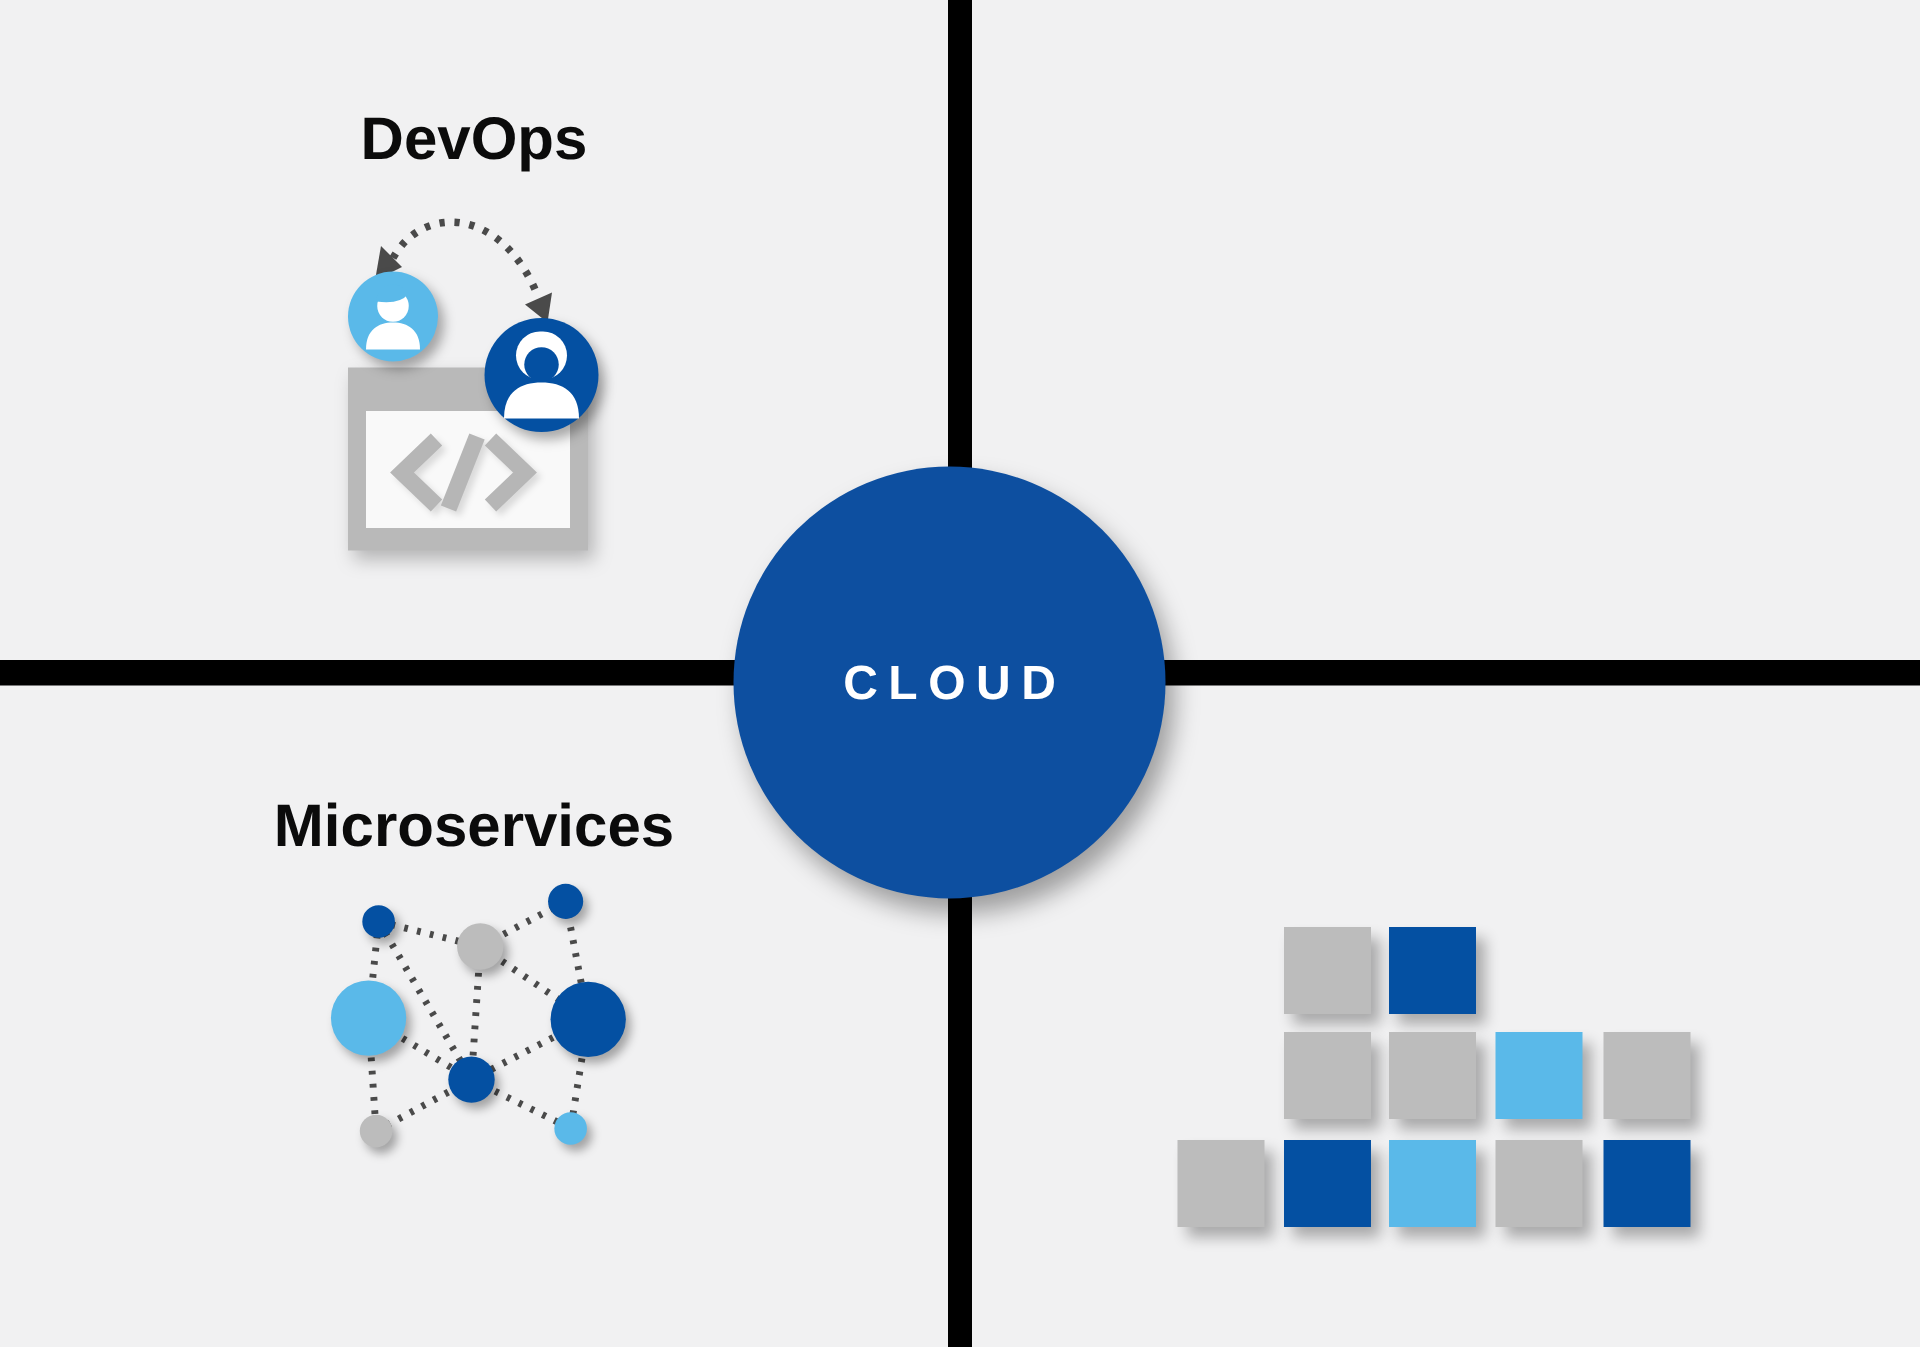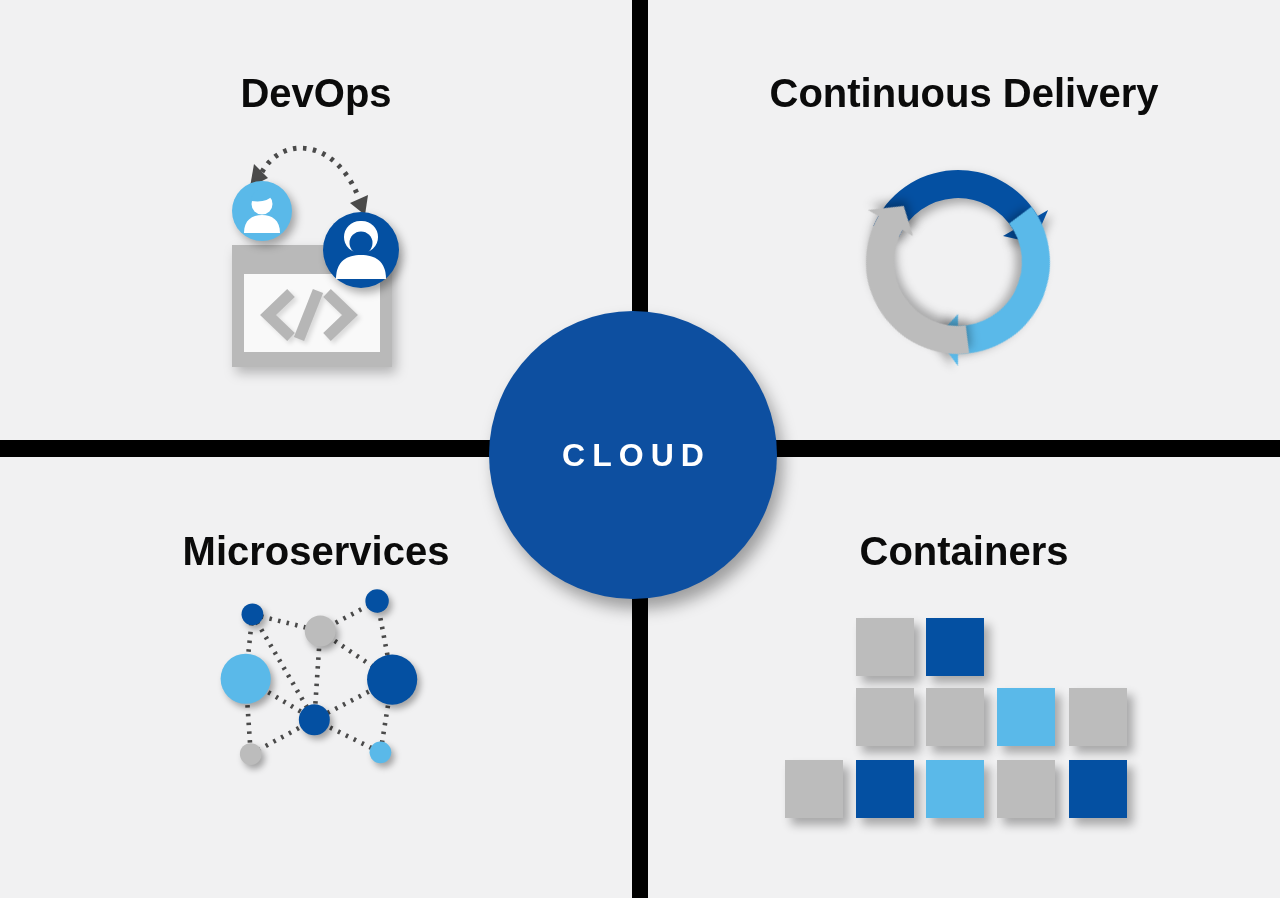--- a/index.html
+++ b/index.html
@@ -69,33 +69,20 @@
 
       <g class="shadow-node">
         <circle cx="361" cy="250" r="38" fill="var(--dark-blue)"></circle>
         <rect x="344" y="221" width="34" height="32" rx="16" fill="#fff"></rect>
         <circle cx="361" cy="243" r="11.5" fill="var(--dark-blue)"></circle>
         <path d="M336,279 c0,-18 11,-24 25,-24 c14,0 25,6 25,24 z" fill="#fff"></path>
       </g>
     </svg>
   </div>
 
-  <div class="quadrant q-tr">
-    <h2 class="q-title">Continuous Delivery</h2>
-    <svg class="illus" viewBox="0 0 632 440">
-      <defs>
-        <path id="cycArrow" d="M 225.3 226.1 A 92 92 0 0 1 389.7 216
-                               L 400.1 210 L 385.7 243.1 L 355 236 L 365.4 230
-                               A 64 64 0 0 0 251.1 237 Z"></path>
-      </defs>
-      <use href="#cycArrow" class="shadow-soft" fill="#0450a2"></use>
-      <use href="#cycArrow" class="shadow-soft" transform="rotate(120 310 262)" fill="#5ab9e9"></use>
-      <use href="#cycArrow" class="shadow-soft" transform="rotate(240 310 262)" fill="#bcbcbc"></use>
-    </svg>
-  </div>
 
   <div class="quadrant q-bl">
     <h2 class="q-title">Microservices</h2>
     <svg class="illus" viewBox="0 0 632 441">
         <line x1="240" y1="188" x2="321" y2="208" class="mesh-edge"></line>
         <line x1="240" y1="188" x2="232" y2="265" class="mesh-edge"></line>
         <line x1="240" y1="188" x2="314" y2="314" class="mesh-edge"></line>
         <line x1="321" y1="208" x2="389" y2="172" class="mesh-edge"></line>
         <line x1="321" y1="208" x2="407" y2="266" class="mesh-edge"></line>
         <line x1="321" y1="208" x2="314" y2="314" class="mesh-edge"></line>
@@ -111,21 +98,20 @@
         <circle cx="389" cy="172" r="14" fill="#0450a2" class="shadow-node"></circle>
         <circle cx="232" cy="265" r="30" fill="#5ab9e9" class="shadow-node"></circle>
         <circle cx="407" cy="266" r="30" fill="#0450a2" class="shadow-node"></circle>
         <circle cx="314" cy="314" r="18.5" fill="#0450a2" class="shadow-node"></circle>
         <circle cx="238" cy="355" r="13" fill="#bcbcbc" class="shadow-node"></circle>
         <circle cx="393" cy="353" r="13" fill="#5ab9e9" class="shadow-node"></circle>
       </svg>
   </div>
 
   <div class="quadrant q-br">
-    <h2 class="q-title">Containers</h2>
     <div class="illus">
         <div class="sq" style="left: 208px; top: 161px; height: 58px; width: 58px; background: rgb(188, 188, 188);"></div>
         <div class="sq" style="left: 278px; top: 161px; height: 58px; width: 58px; background: rgb(4, 80, 162);"></div>
         <div class="sq" style="left: 208px; top: 231px; height: 58px; width: 58px; background: rgb(188, 188, 188);"></div>
         <div class="sq" style="left: 278px; top: 231px; height: 58px; width: 58px; background: rgb(188, 188, 188);"></div>
         <div class="sq" style="left: 349px; top: 231px; height: 58px; width: 58px; background: rgb(90, 185, 233);"></div>
         <div class="sq" style="left: 421px; top: 231px; height: 58px; width: 58px; background: rgb(188, 188, 188);"></div>
         <div class="sq" style="left: 137px; top: 303px; height: 58px; width: 58px; background: rgb(188, 188, 188);"></div>
         <div class="sq" style="left: 208px; top: 303px; height: 58px; width: 58px; background: rgb(4, 80, 162);"></div>
         <div class="sq" style="left: 278px; top: 303px; height: 58px; width: 58px; background: rgb(90, 185, 233);"></div>

